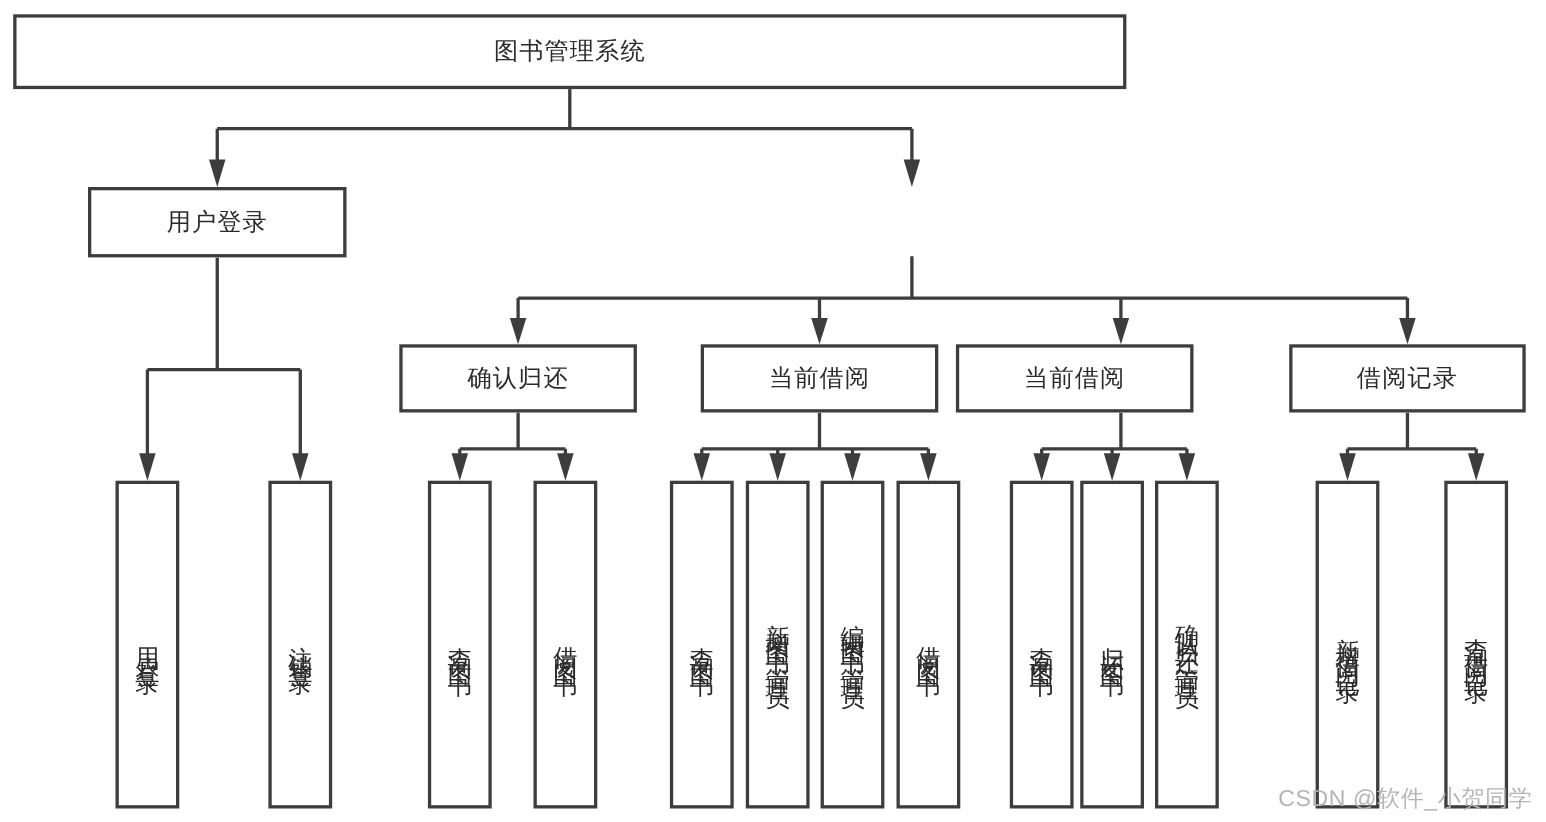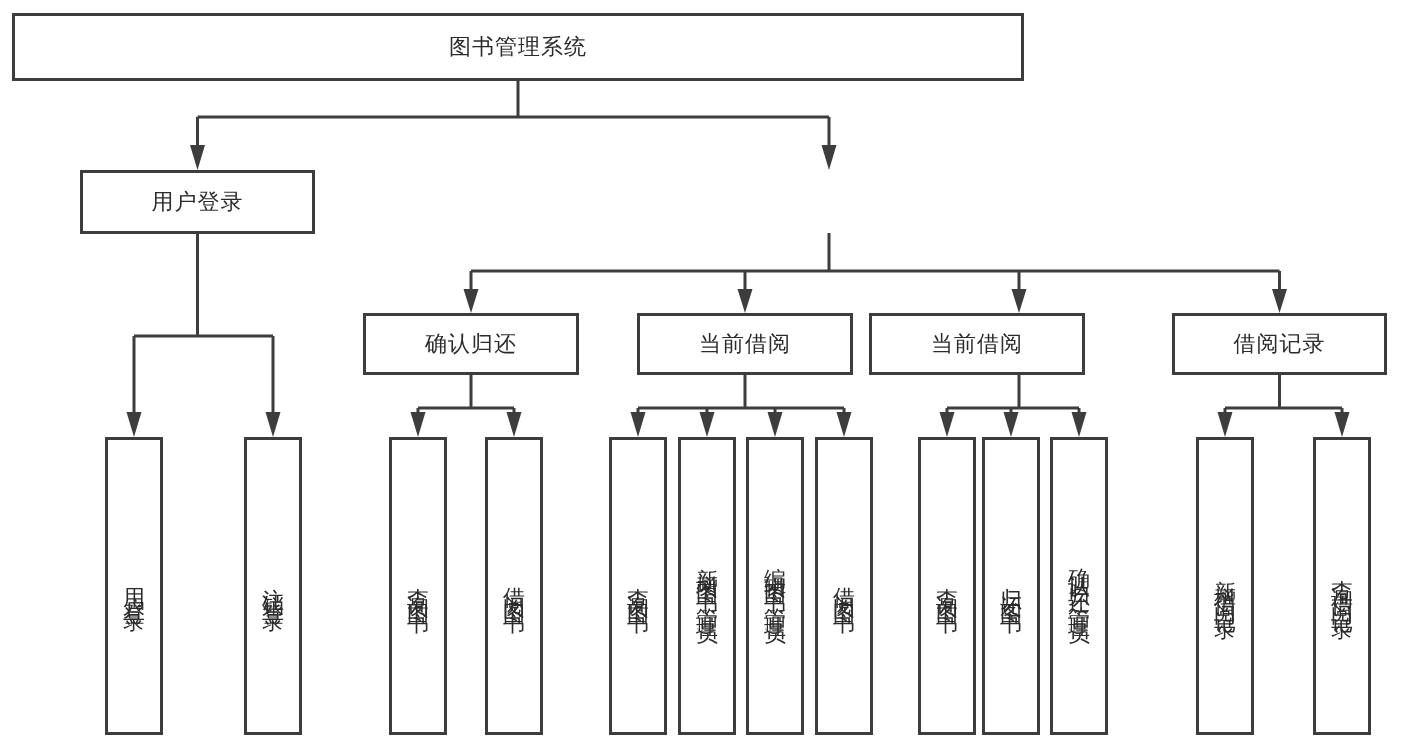--- a/index.html
+++ b/index.html
@@ -164,13 +164,14 @@
     <span class="vtext">确认归还（管理员）</span>
   </div>
 
   <div class="box leaf" id="l12">
     <span class="vtext">新增借阅记录</span>
   </div>
   <div class="box leaf" id="l13">
     <span class="vtext">查询借阅记录</span>
   </div>
 
+  <div class="watermark">CSDN @软件_小贺同学</div>
 </div>
 
 </body></html>

